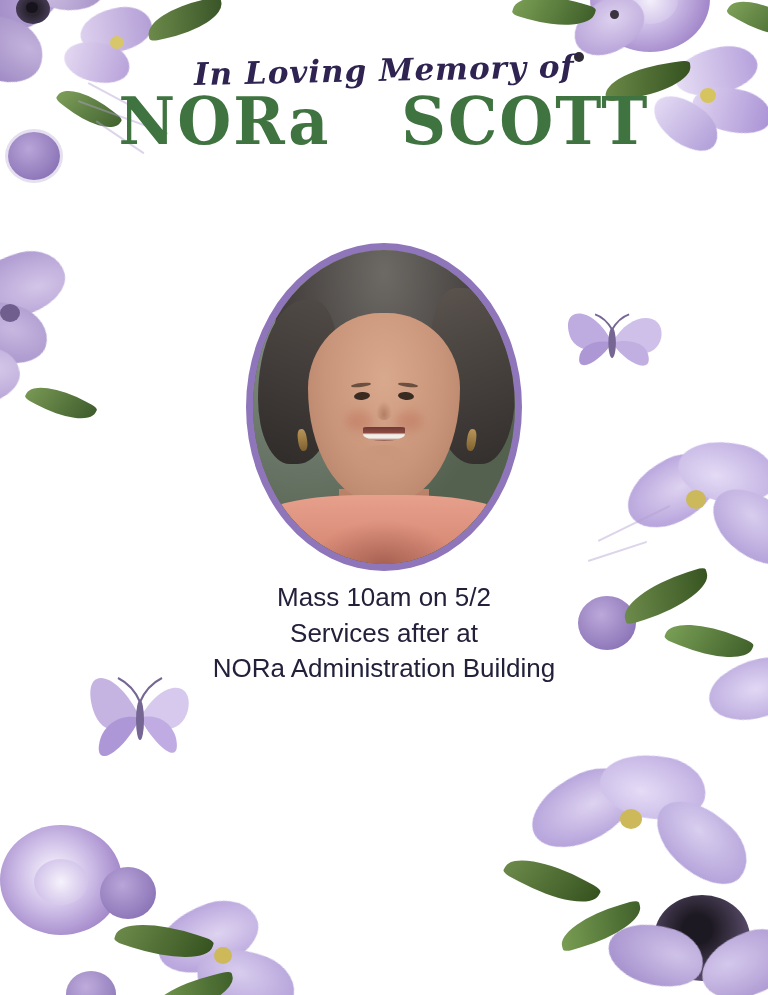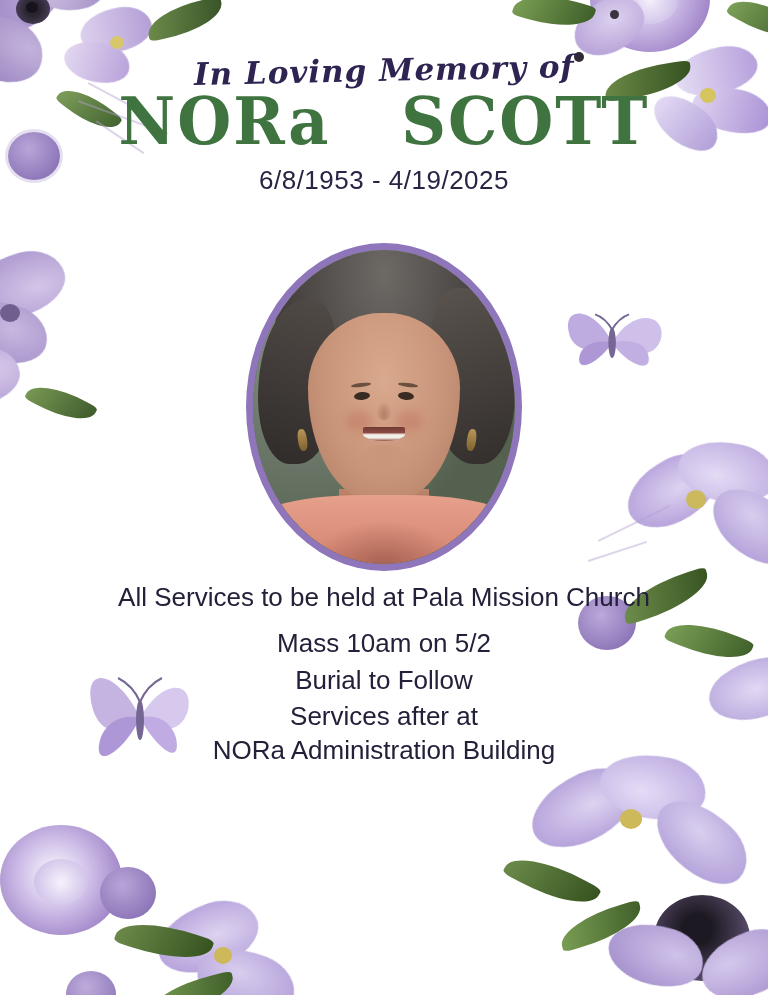--- a/index.html
+++ b/index.html
@@ -397,21 +397,20 @@
     </svg>
   </div>
 
   <div class="header">
     <div class="in-loving">In Loving Memory of</div>
     <div class="name">
       <span>NORa</span>
       <span>&nbsp;</span>
       <span>SCOTT</span>
     </div>
-    <div class="dates">6/8/1953 - 4/19/2025</div>
   </div>
 
   <div class="portrait-wrap">
     <div class="portrait-frame">
       <div class="portrait-img">
         <div class="bg-blur"></div>
         <div class="hair"></div>
         <div class="hair-left"></div>
         <div class="hair-right"></div>
         <div class="neck"></div>
@@ -428,20 +427,18 @@
         </div>
         <div class="earring-l"></div>
         <div class="earring-r"></div>
         <div class="shirt"></div>
         <div class="shirt-shadow"></div>
       </div>
     </div>
   </div>
 
   <div class="services">
-    <div class="svc-line svc-1">All Services to be held at Pala Mission Church</div>
     <div class="svc-line svc-3">Mass 10am on 5/2</div>
-    <div class="svc-line svc-4">Burial to Follow</div>
     <div class="svc-line svc-5">Services after at</div>
     <div class="svc-line svc-6">NORa Administration Building</div>
   </div>
 
 </div>
 
 </body></html>

